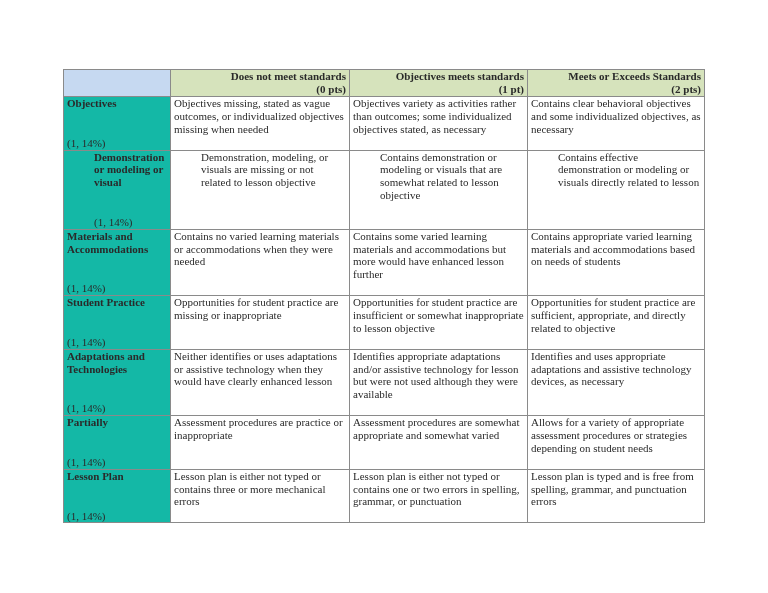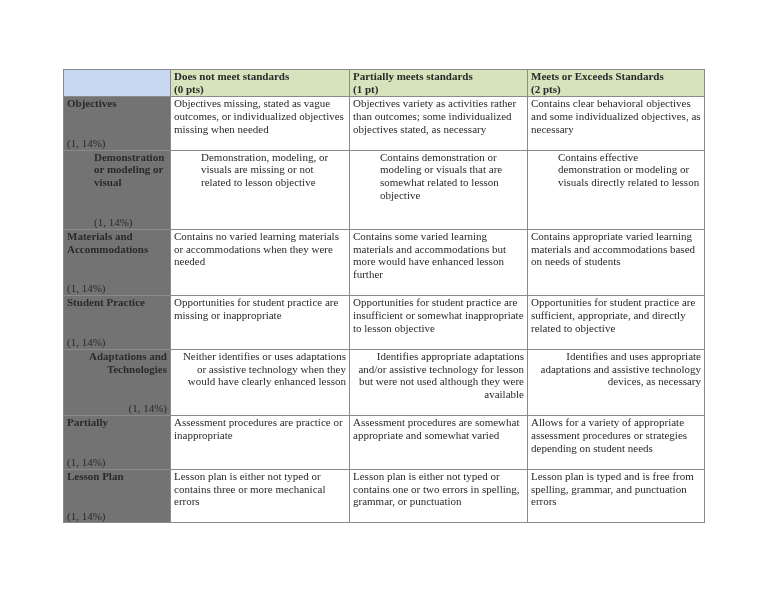--- a/index.html
+++ b/index.html
@@ -32,45 +32,45 @@
       text-align: left;
       font-weight: normal;
       overflow: hidden;
     }
     .rubric col.c0 { width: 107px; }
     .rubric col.c1 { width: 179px; }
     .rubric col.c2 { width: 178px; }
     .rubric col.c3 { width: 177px; }
     .rubric thead th {
       background: #d6e3bc;
-      text-align: left;
+      text-align: right;
       font-weight: bold;
       height: 26px;
       padding-top: 0;
     }
     .rubric thead th.corner {
       background: #c6d9f1;
     }
     .rubric tbody th {
-      background: #737373;
+      background: #14b8a6;
     }
     .crit-name {
       font-weight: bold;
       display: block;
     }
     .crit-weight {
       display: block;
       margin-top: 27px;
     }
     .hdr-line { display: block; }
     tr.r0 td, tr.r0 th { height: 38px; }
     tr.r1 td, tr.r1 th { height: 54px; padding-left: 30px; }
     tr.r2 td, tr.r2 th { height: 51px; }
     tr.r3 td, tr.r3 th { height: 39px; }
-    tr.r4 td, tr.r4 th { height: 51px; text-align: right; }
+    tr.r4 td, tr.r4 th { height: 51px; }
     tr.r5 td, tr.r5 th { height: 38px; }
     tr.r6 td, tr.r6 th { height: 41px; }
   </style>
 </head>
 <body>
 
 <table class="rubric">
   <colgroup>
     <col class="c0">
       <col class="c1">
@@ -78,21 +78,21 @@
       <col class="c3">
   </colgroup>
   <thead>
     <tr>
       <th class="corner"></th>
       <th>
         <span class="hdr-line">Does not meet standards</span>
         <span class="hdr-line">(0 pts)</span>
       </th>
       <th>
-        <span class="hdr-line">Partially meets standards</span>
+        <span class="hdr-line">Objectives meets standards</span>
         <span class="hdr-line">(1 pt)</span>
       </th>
       <th>
         <span class="hdr-line">Meets or Exceeds Standards</span>
         <span class="hdr-line">(2 pts)</span>
       </th>
     </tr>
   </thead>
   <tbody>
     <tr class="r0">

